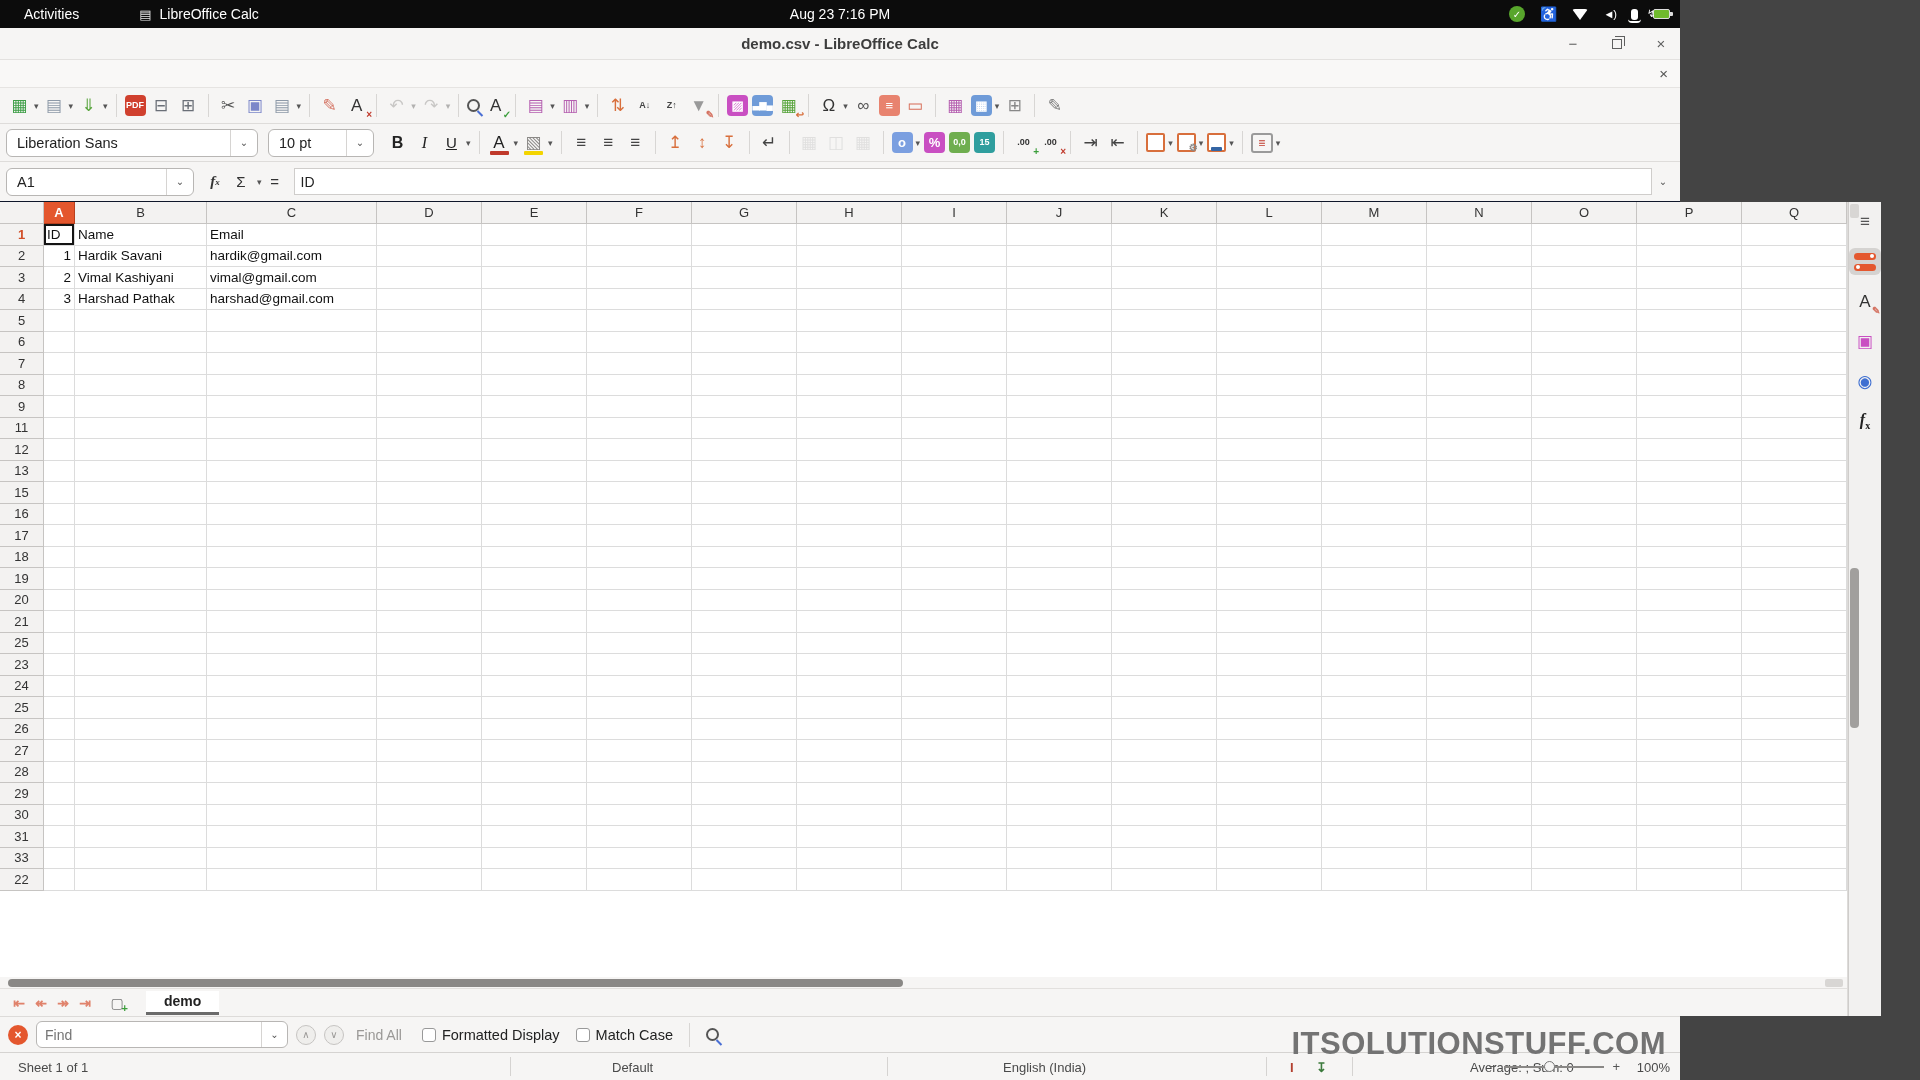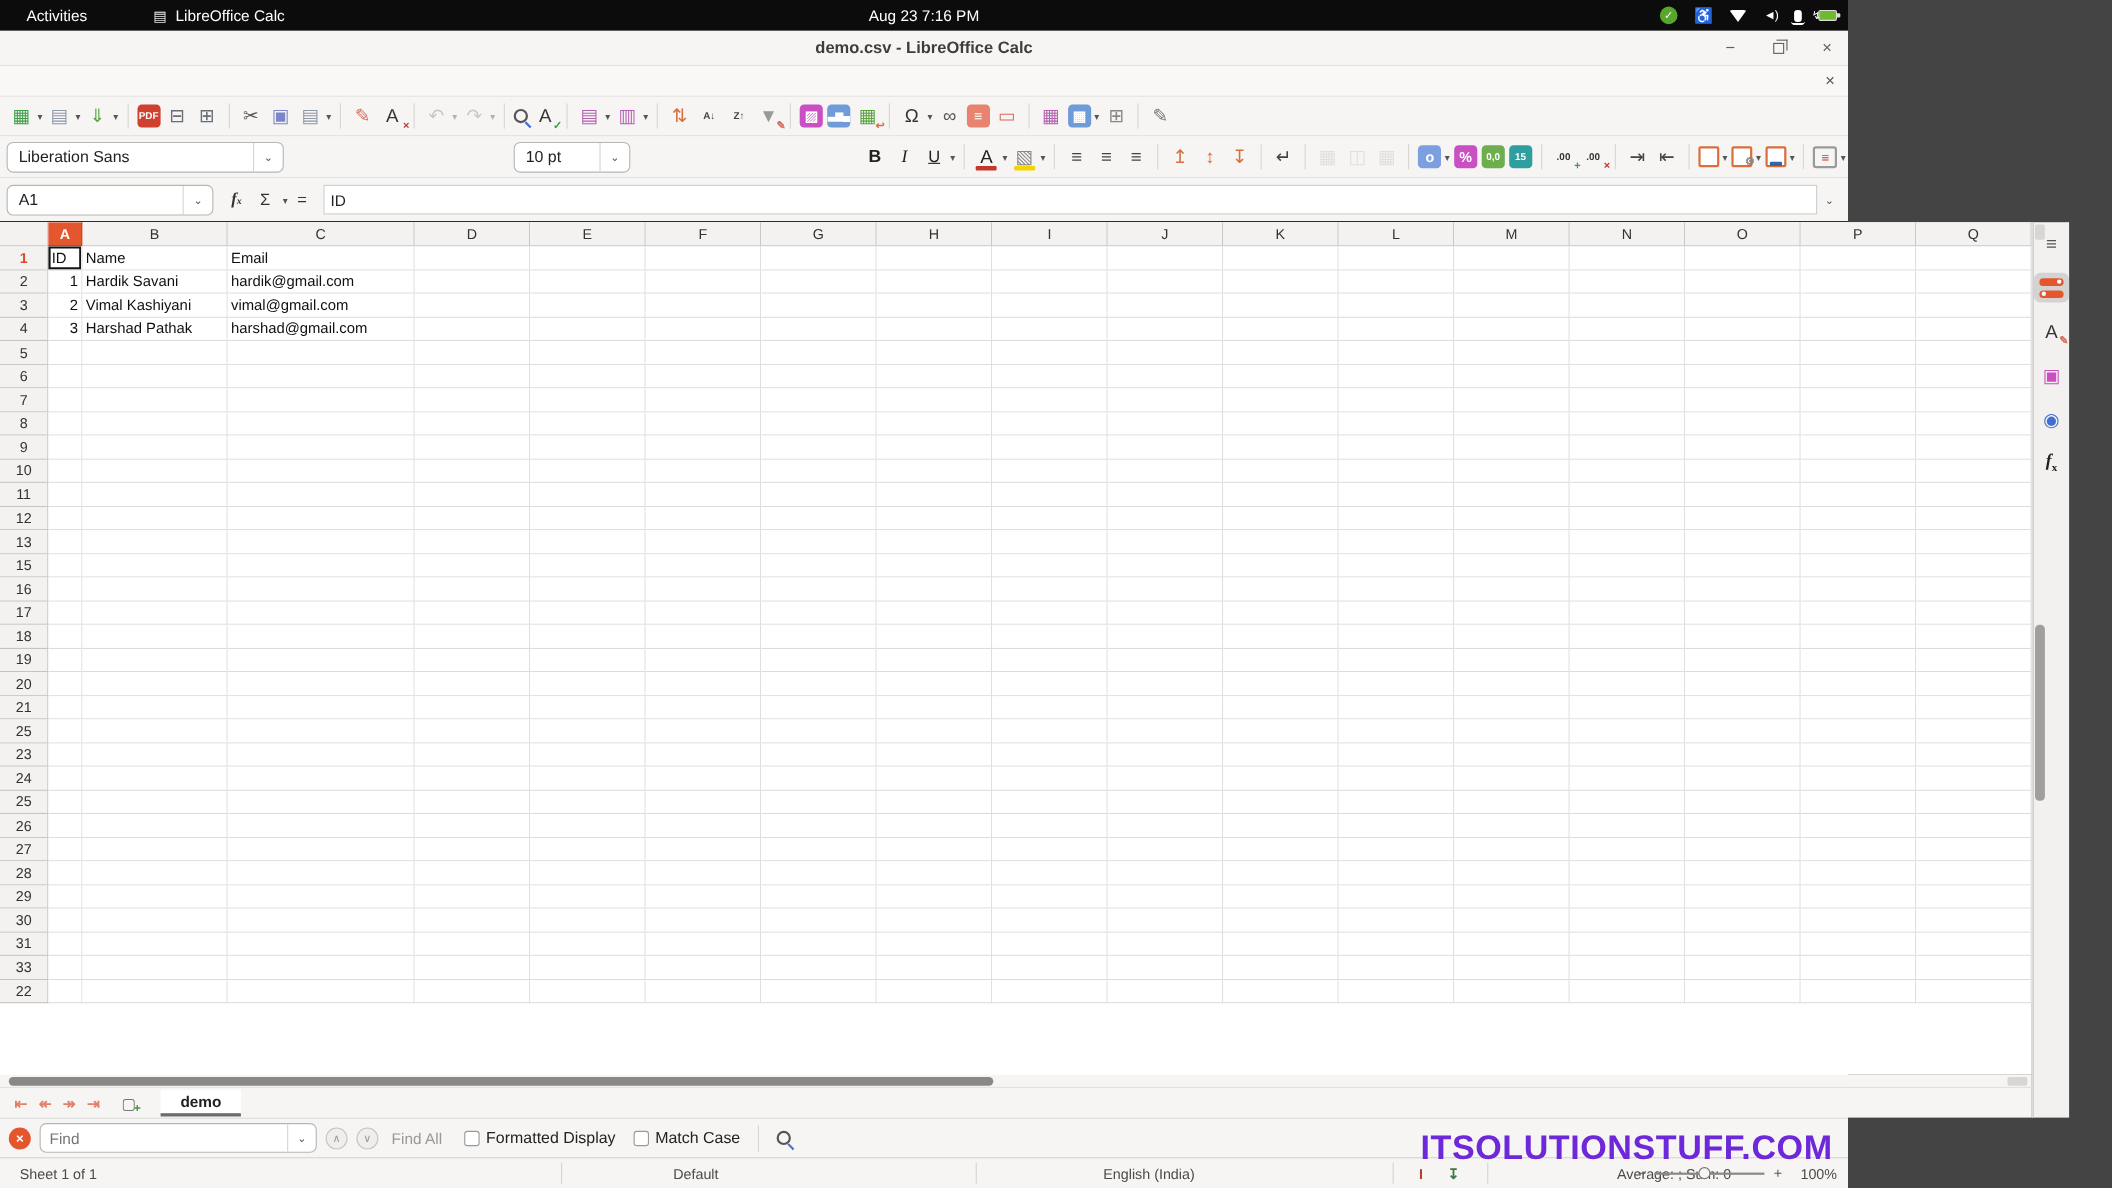--- a/index.html
+++ b/index.html
@@ -32,21 +32,21 @@
   .winbtns .wb { width:18px; height:18px; display:flex; align-items:center; justify-content:center; font-size:15px; }
   .restore { width:10px; height:10px; border:1px solid #5f5f5f; position:relative; background:#f6f5f4; }
   .restore::before { content:""; position:absolute; left:2px; top:-4px; width:9px; height:9px; border:1px solid #5f5f5f; border-left:none; border-bottom:none; }
   
   .menubar { height:28px; background:#f9f8f7; border-bottom:1px solid #e6e4e2; display:flex; align-items:center; padding-left:8px; position:relative; flex:0 0 auto; }
   .menu-item { padding:4px 10px; font-size:15px; color:#333; border-radius:4px; }
   .menubar .doc-close { position:absolute; right:12px; font-size:15px; color:#555; }
   
   .toolbar { background:#f6f5f4; border-bottom:1px solid #dedcda; display:flex; align-items:center; padding-left:6px; flex:0 0 auto; }
   .toolbar.std { height:36px; }
-  .toolbar.fmt { height:38px;justify-content:space-between; }
+  .toolbar.fmt { height:38px; }
   .tbtn { display:inline-flex; align-items:center; height:28px; padding:0 2px; border-radius:4px; }
   .tbtn.dis { opacity:.42; }
   .glyph { width:23px; height:23px; display:flex; align-items:center; justify-content:center; font-size:17px; position:relative; line-height:1; }
   .glyph.chip { width:21px; height:21px; border-radius:4px; color:#fff !important; font-weight:bold; font-size:13px; }
   .glyph.small { font-size:9px; font-weight:bold; letter-spacing:0; }
   .glyph.b { font-weight:bold; font-size:16px; }
   .glyph.i { font-style:italic; font-family:"Liberation Serif",serif; font-size:16px; }
   .glyph.u { text-decoration:underline; font-size:15px; }
   .bar { position:absolute; left:2px; right:2px; bottom:-1px; height:4px; border-radius:1px; }
   .badge { position:absolute; right:-4px; bottom:-3px; font-size:10px; font-weight:bold; }
@@ -612,40 +612,20 @@
             <div class="cell" style="width: 105px;"></div>
             <div class="cell" style="width: 105px;"></div>
             <div class="cell" style="width: 105px;"></div>
             <div class="cell" style="width: 105px;"></div>
             <div class="cell" style="width: 105px;"></div>
             <div class="cell" style="width: 105px;"></div>
             <div class="cell" style="width: 105px;"></div>
             <div class="cell" style="width: 105px;"></div>
           </div>
           <div class="grow">
-            <div class="hcell rhead">10</div>
-            <div class="cell" style="width: 31px;"></div>
-            <div class="cell" style="width: 132px;"></div>
-            <div class="cell" style="width: 170px;"></div>
-            <div class="cell" style="width: 105px;"></div>
-            <div class="cell" style="width: 105px;"></div>
-            <div class="cell" style="width: 105px;"></div>
-            <div class="cell" style="width: 105px;"></div>
-            <div class="cell" style="width: 105px;"></div>
-            <div class="cell" style="width: 105px;"></div>
-            <div class="cell" style="width: 105px;"></div>
-            <div class="cell" style="width: 105px;"></div>
-            <div class="cell" style="width: 105px;"></div>
-            <div class="cell" style="width: 105px;"></div>
-            <div class="cell" style="width: 105px;"></div>
-            <div class="cell" style="width: 105px;"></div>
-            <div class="cell" style="width: 105px;"></div>
-            <div class="cell" style="width: 105px;"></div>
-          </div>
-          <div class="grow">
             <div class="hcell rhead">11</div>
             <div class="cell" style="width: 31px;"></div>
             <div class="cell" style="width: 132px;"></div>
             <div class="cell" style="width: 170px;"></div>
             <div class="cell" style="width: 105px;"></div>
             <div class="cell" style="width: 105px;"></div>
             <div class="cell" style="width: 105px;"></div>
             <div class="cell" style="width: 105px;"></div>
             <div class="cell" style="width: 105px;"></div>
             <div class="cell" style="width: 105px;"></div>
@@ -1161,15 +1141,15 @@
     <div class="zoomctl">
       <span>−</span>
       <span class="ztrack">
           <span class="zknob"></span>
         </span>
       <span>+</span>
     </div>
     <span class="zoompct">100%</span>
   </div>
 
-  <div class="watermark" style="color: #6d28d9;">ITSOLUTIONSTUFF.COM</div>
+  <div class="watermark" style="color: #737373;">ITSOLUTIONSTUFF.COM</div>
 
 </div>
 
 </body></html>

